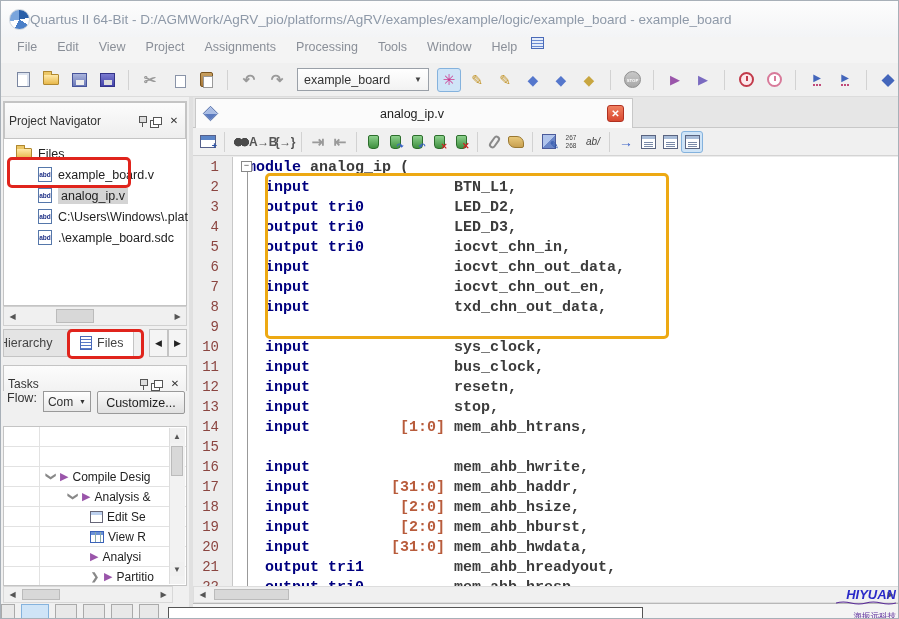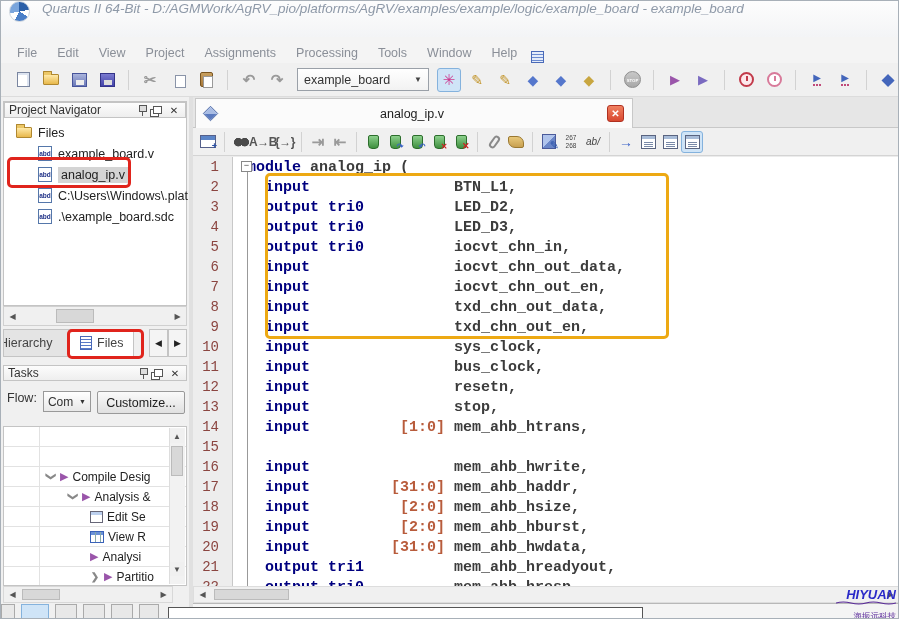--- a/index.html
+++ b/index.html
@@ -1,24 +1,24 @@
 <!DOCTYPE html>
 <html><head>
 <meta charset="utf-8">
 <style>
   * { margin:0; padding:0; box-sizing:border-box; }
   html,body { background:#d8d8d8; }
   body { font-family:"Liberation Sans", sans-serif; }
   #app { position:relative; width:899px; height:619px; background:#f0f0f0; border:1px solid #a8b0b8; overflow:hidden; }
 
   
-  #titlebar { position:absolute; left:0; top:0; width:899px; height:36px; background:linear-gradient(#fdfdfd,#f3f4f6); display:flex; padding-left:8px; gap:12px;font-style:italic; }
+  #titlebar { position:absolute; left:0; top:0; width:899px; height:36px; background:linear-gradient(#fdfdfd,#f3f4f6); display:flex; align-items:center; padding-left:8px; gap:0; }
   #title-text { font-size:13.5px; color:#8e99a8; white-space:nowrap; overflow:hidden; }
   .sh-logo { width:21px; height:21px; border-radius:50%; background:conic-gradient(#2a5fa8 0 22%, #fff 22% 34%, #4a7fc8 34% 58%, #fff 58% 72%, #7aa5dc 72%); border:1px solid #cdd5de; flex:0 0 auto; }
-  #menubar { position:absolute; left:0; top:36px; width:899px; height:26px; background:#f4f4f4; display:flex; align-items:flex-end; padding-left:6px; }
+  #menubar { position:absolute; left:0; top:36px; width:899px; height:26px; background:#f4f4f4; display:flex; align-items:flex-start; padding-left:6px; }
   .menu-item { font-size:12.5px; color:#8a8f98; padding:3px 10px; }
   .sh-notes { width:13px; height:12px; border:1px solid #4a6ab8; background:repeating-linear-gradient(#e4ecfa 0 2px, #6a8ad0 2px 3px); margin-left:4px; }
   #toolbar { position:absolute; left:0; top:62px; width:899px; height:34px; background:#f0f0f0; border-bottom:1px solid #dcdcdc; display:flex; align-items:center; padding-left:10px; }
   .tbi { width:24px; height:24px; display:inline-flex; align-items:center; justify-content:center; border-radius:3px; position:relative; flex:0 0 auto; }
   .tbi.sel { background:#cfe4f7; border:1px solid #84b2dd; }
   .tsep { width:1px; height:20px; background:#d2d2d2; margin:0 5px; flex:0 0 auto; }
   .gi { font-size:14px; line-height:1; }
   .g-dim { color:#9a9a9a; font-weight:bold; font-size:15px; }
   .g-magenta { color:#cc3a8f; font-size:15px; }
   .g-pencil { color:#c09020; font-size:14px; }
@@ -73,21 +73,21 @@
   .sh-pin::before { content:""; position:absolute; left:2px; top:1px; width:6px; height:5px; border:1px solid #555; background:#ddd; }
   .sh-pin::after { content:""; position:absolute; left:5px; top:8px; width:1px; height:4px; background:#555; }
   .sh-casc { width:9px; height:8px; border:1px solid #555; background:#fff; box-shadow:-3px 3px 0 -1px #fff, -3px 3px 0 0 #555; margin-right:2px; }
   .sh-win { width:13px; height:12px; border:1px solid #667; background:linear-gradient(#bcd0ee 0 3px, #fff 3px); }
   .sh-table { width:14px; height:12px; border:1px solid #3a62b8; background-image:linear-gradient(to right, transparent 0 4px, #8aa 4px 5px, transparent 5px 9px, #8aa 9px 10px, transparent 10px), linear-gradient(#6a92d8 0 3px, #fff 3px); }
   .sh-vfile { width:13px; height:13px; background:linear-gradient(135deg,#a8bce4 0 50%, #5a7abf 50%); border:1px solid #3a5a9f; transform:rotate(45deg) scale(.85); }
   .sh-doclines { width:12px; height:14px; border:1px solid #4a6ab8; background:repeating-linear-gradient(#fff 0 2px, #5a7ac8 2px 3px); }
 
   
   #left { position:absolute; left:0; top:96px; width:188px; height:523px; background:#f0f0f0; }
-  .panel-header { height:16px; background:linear-gradient(#fcfcfc,#eee); border:1px solid #c4c4c4; display:flex; align-items:center; padding:0 4px; }
+  .panel-header { height:37px; background:linear-gradient(#fcfcfc,#eee); border:1px solid #c4c4c4; display:flex; align-items:center; padding:0 4px; }
   .panel-title { font-size:12px; color:#333; flex:1; }
   .ph-btn { width:14px; height:14px; display:inline-flex; align-items:center; justify-content:center; font-size:10px; color:#333; margin-left:2px; }
   #pn-panel { position:absolute; left:2px; top:4px; width:184px; height:205px; background:#fff; border:1px solid #c4c4c4; }
   #pn-tree { font-size:12.5px; color:#222; padding-top:4px; }
   .pn-row { display:flex; align-items:center; height:21px; gap:6px; padding-left:34px; }
   .pn-row.root { padding-left:12px; }
   .pn-row .lbl { white-space:nowrap; }
   .pn-row.selected .lbl { background:#d4d4d4; padding:1px 3px; }
   #pn-hscroll { position:absolute; left:2px; top:209px; width:184px; height:20px; background:#f0f0f0; border:1px solid #d0d0d0; }
   .sb-btn { position:absolute; top:1px; width:15px; height:16px; background:#f0f0f0; display:flex; align-items:center; justify-content:center; font-size:8px; color:#555; }
@@ -505,21 +505,21 @@
       <div id="fold-line"></div>
       <div id="code-lines">
           <div class="cl"><span class="ln">1</span><span class="fold">−</span><span class="codetxt"><span class="kw">module</span><span class="id"> analog_ip (</span></span></div>
           <div class="cl"><span class="ln">2</span><span class="codetxt"><span class="id">  </span><span class="kw">input</span><span class="id">                </span><span class="id">BTN_L1,</span></span></div>
           <div class="cl"><span class="ln">3</span><span class="codetxt"><span class="id">  </span><span class="kw">output</span><span class="id"> </span><span class="kw">tri0</span><span class="id">          </span><span class="id">LED_D2,</span></span></div>
           <div class="cl"><span class="ln">4</span><span class="codetxt"><span class="id">  </span><span class="kw">output</span><span class="id"> </span><span class="kw">tri0</span><span class="id">          </span><span class="id">LED_D3,</span></span></div>
           <div class="cl"><span class="ln">5</span><span class="codetxt"><span class="id">  </span><span class="kw">output</span><span class="id"> </span><span class="kw">tri0</span><span class="id">          </span><span class="id">iocvt_chn_in,</span></span></div>
           <div class="cl"><span class="ln">6</span><span class="codetxt"><span class="id">  </span><span class="kw">input</span><span class="id">                </span><span class="id">iocvt_chn_out_data,</span></span></div>
           <div class="cl"><span class="ln">7</span><span class="codetxt"><span class="id">  </span><span class="kw">input</span><span class="id">                </span><span class="id">iocvt_chn_out_en,</span></span></div>
           <div class="cl"><span class="ln">8</span><span class="codetxt"><span class="id">  </span><span class="kw">input</span><span class="id">                </span><span class="id">txd_chn_out_data,</span></span></div>
-          <div class="cl"><span class="ln">9</span><span class="codetxt"><span class="id">  </span><span class="kw">input</span><span class="id">                </span><span class="id">txd_chn_out_en,</span></span></div>
+          <div class="cl"><span class="ln">9</span></div>
           <div class="cl"><span class="ln">10</span><span class="codetxt"><span class="id">  </span><span class="kw">input</span><span class="id">                </span><span class="id">sys_clock,</span></span></div>
           <div class="cl"><span class="ln">11</span><span class="codetxt"><span class="id">  </span><span class="kw">input</span><span class="id">                </span><span class="id">bus_clock,</span></span></div>
           <div class="cl"><span class="ln">12</span><span class="codetxt"><span class="id">  </span><span class="kw">input</span><span class="id">                </span><span class="id">resetn,</span></span></div>
           <div class="cl"><span class="ln">13</span><span class="codetxt"><span class="id">  </span><span class="kw">input</span><span class="id">                </span><span class="id">stop,</span></span></div>
           <div class="cl"><span class="ln">14</span><span class="codetxt"><span class="id">  </span><span class="kw">input</span><span class="id">        </span><span class="rng">  [1:0]</span><span class="id"> </span><span class="id">mem_ahb_htrans,</span></span></div>
           <div class="cl"><span class="ln">15</span></div>
           <div class="cl"><span class="ln">16</span><span class="codetxt"><span class="id">  </span><span class="kw">input</span><span class="id">                </span><span class="id">mem_ahb_hwrite,</span></span></div>
           <div class="cl"><span class="ln">17</span><span class="codetxt"><span class="id">  </span><span class="kw">input</span><span class="id">        </span><span class="rng"> [31:0]</span><span class="id"> </span><span class="id">mem_ahb_haddr,</span></span></div>
           <div class="cl"><span class="ln">18</span><span class="codetxt"><span class="id">  </span><span class="kw">input</span><span class="id">        </span><span class="rng">  [2:0]</span><span class="id"> </span><span class="id">mem_ahb_hsize,</span></span></div>
           <div class="cl"><span class="ln">19</span><span class="codetxt"><span class="id">  </span><span class="kw">input</span><span class="id">        </span><span class="rng">  [2:0]</span><span class="id"> </span><span class="id">mem_ahb_hburst,</span></span></div>

